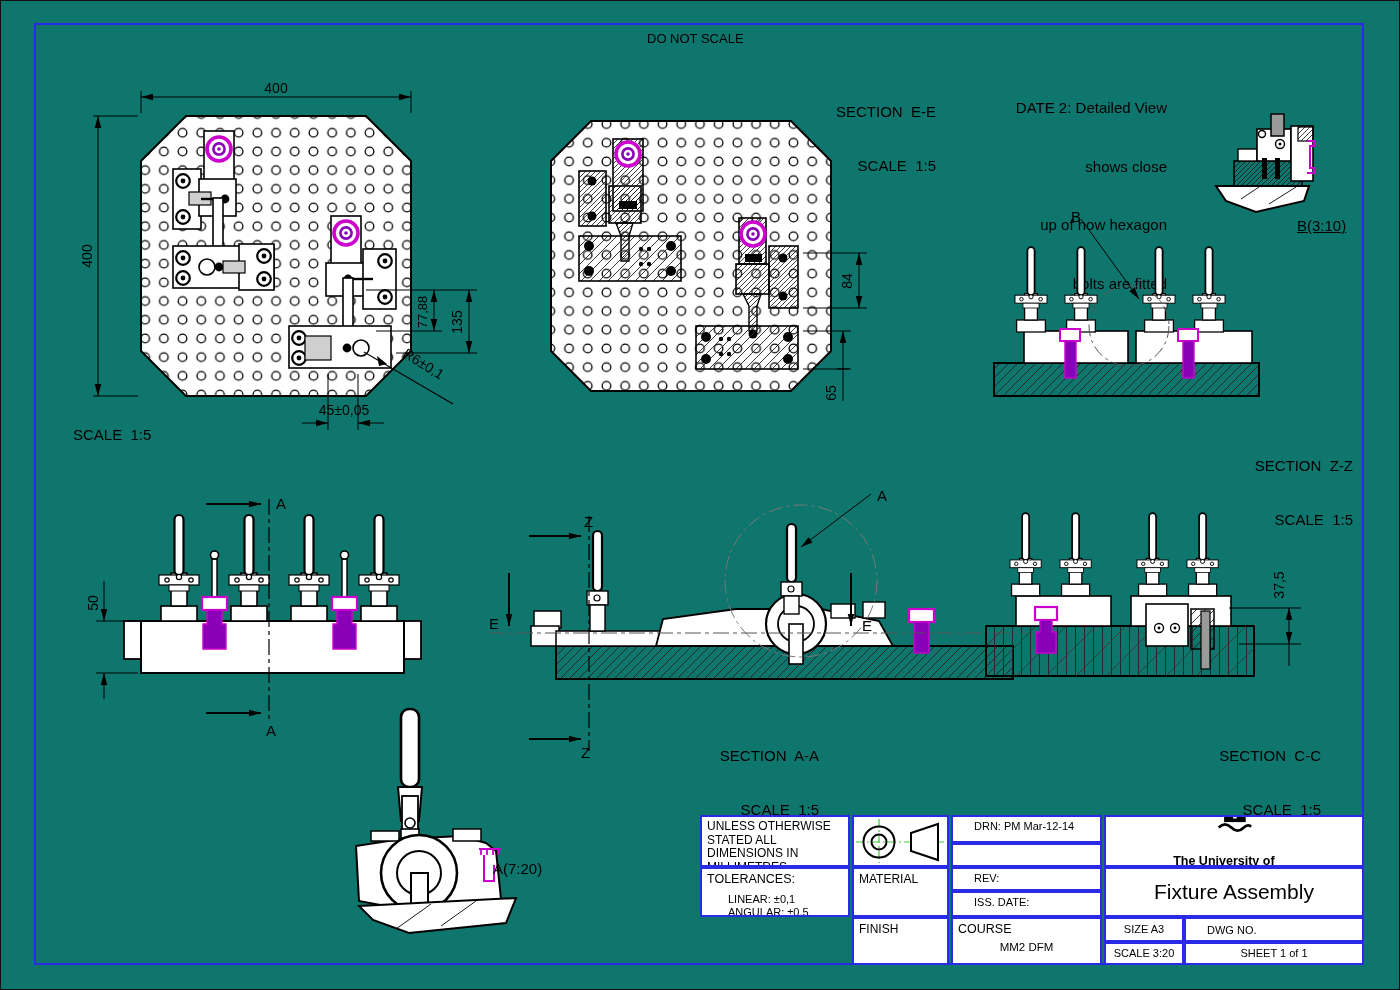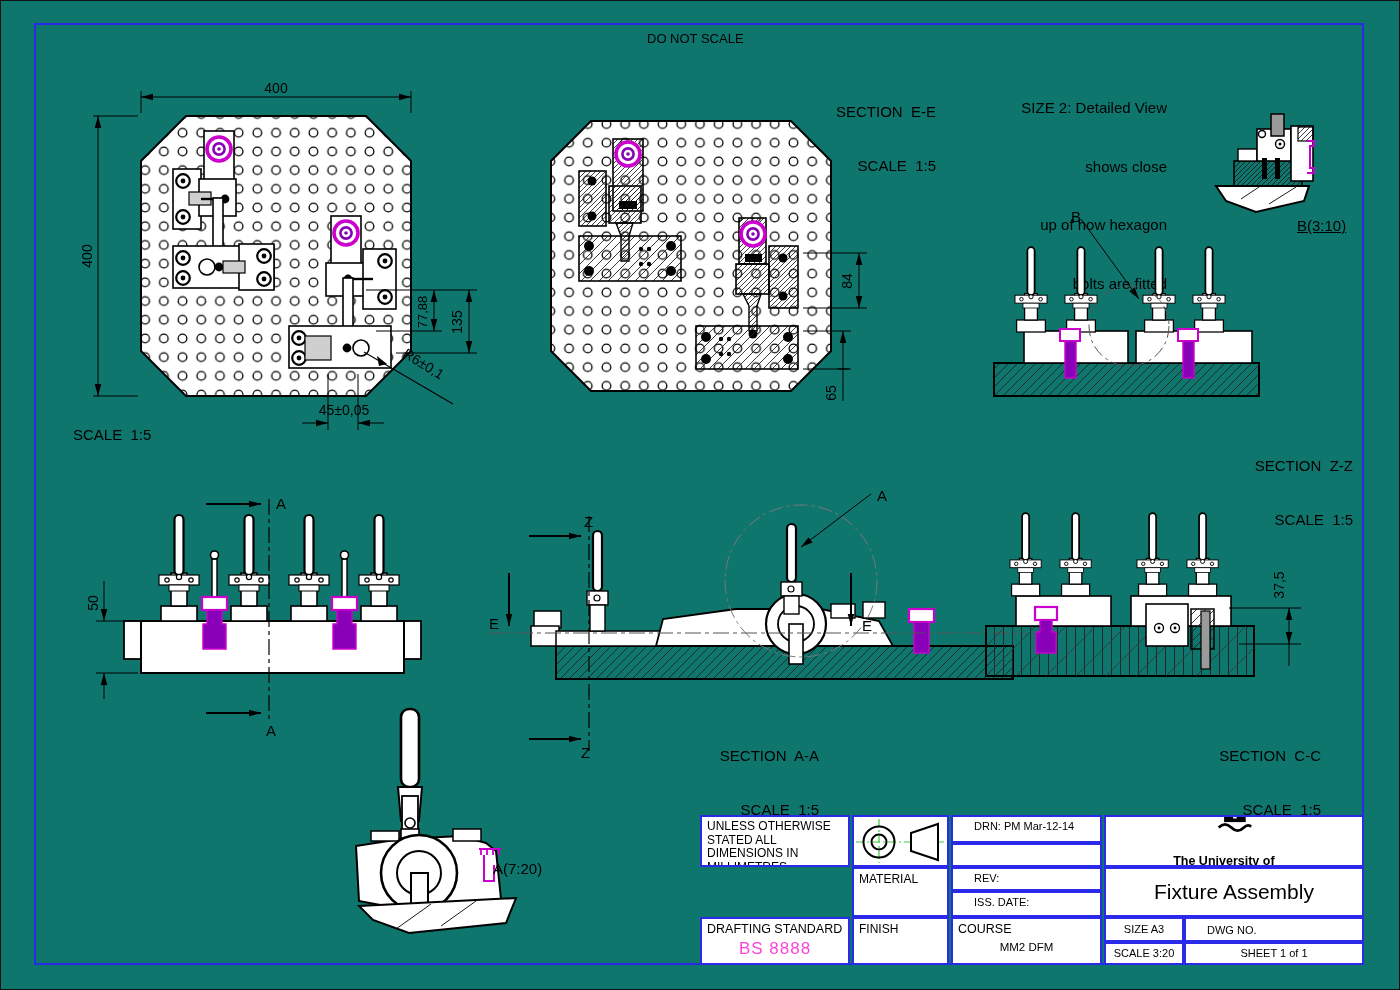--- a/index.html
+++ b/index.html
@@ -206,21 +206,21 @@
       <line x1="262" y1="273" x2="310" y2="273"></line>
       <line x1="302" y1="235" x2="302" y2="305" marker-start="url(#mS)"></line>
       <line x1="302" y1="273" x2="302" y2="273"></line>
       <line x1="296" y1="273" x2="308" y2="273"></line>
     </g>
     <text class="dim14" transform="translate(311,185) rotate(-90)" text-anchor="middle">84</text>
     <text class="dim14" transform="translate(295,297) rotate(-90)" text-anchor="middle">65</text>
   </svg>
 
   <div class="lbl rt" style="left:1000px;top:58px;width:166px;line-height:19.5px;">
-    <div>SIZE 2: Detailed View</div>
+    <div>DATE 2: Detailed View</div>
     <div>shows close</div>
     <div>up of how hexagon</div>
     <div>bolts are fitted</div>
   </div>
 
   <svg width="170" height="135" style="left:1200px;top:100px;" viewBox="0 0 170 135">
     <path d="M15,85 L108,85 L103,100 L55,111 L25,100 Z" fill="#fff" stroke="#000" stroke-width="2"></path>
     <path d="M40,98 L58,86 M68,103 L95,86" stroke="#000" stroke-width="0.9"></path>
     <rect x="33" y="60" width="68" height="25" fill="url(#h45d)" stroke="#000" stroke-width="1.6"></rect>
     <rect x="37" y="48" width="19" height="12" fill="#fff" stroke="#000" stroke-width="1.4"></rect>
@@ -412,28 +412,29 @@
         <line x1="2" y1="25" x2="91" y2="25" style="stroke:var(--green)" stroke-width="1.2" stroke-dasharray="8 3 2 3"></line>
         <line x1="25" y1="2" x2="25" y2="46" style="stroke:var(--green)" stroke-width="1.2" stroke-dasharray="8 3 2 3"></line>
         <circle cx="25" cy="25" r="15.5" fill="none" stroke="#000" stroke-width="2"></circle>
         <circle cx="25" cy="25" r="7.5" fill="none" stroke="#000" stroke-width="2"></circle>
         <path d="M57,16 L84,7 L84,43 L57,34 Z" fill="#fff" stroke="#000" stroke-width="2"></path>
       </svg>
     </div>
     <div class="c small" style="left:251px;top:0;width:151px;height:28px;">DRN: PM Mar-12-14</div>
     <div class="c" style="left:251px;top:28px;width:151px;height:24px;"></div>
 
+    <div class="c" style="left:0;top:52px;width:150px;height:50px;">
+      <div class="h">TOLERANCES:</div>
+      <div class="small" style="margin-top:7px;">LINEAR: ±0,1</div>
+      <div class="small">ANGULAR: ±0,5</div>
+    </div>
     <div class="c" style="left:152px;top:52px;width:97px;height:50px;">MATERIAL</div>
     <div class="c small" style="left:251px;top:52px;width:151px;height:24px;">REV:</div>
     <div class="c small" style="left:251px;top:76px;width:151px;height:26px;">ISS. DATE:</div>
 
-    <div class="c" style="left:0;top:102px;width:150px;height:48px;">
-      <div class="h">DRAFTING STANDARD</div>
-      <div class="bs">BS 8888</div>
-    </div>
     <div class="c" style="left:152px;top:102px;width:97px;height:48px;">FINISH</div>
     <div class="c" style="left:251px;top:102px;width:151px;height:48px;">
       <div class="h">COURSE</div>
       <div class="course-val">MM2 DFM</div>
     </div>
 
     <div class="c logo-wrap" style="left:404px;top:0;width:260px;height:52px;">
       <svg width="36" height="42" style="position:static" viewBox="0 0 40 46">
         <path d="M7,1 L13,1 L13,7 L17,7 L17,0 L25,0 L25,7 L29,7 L29,1 L35,1 L35,12 L7,12 Z" fill="#000"></path>
         <path d="M9,12 L33,12 L33,32 L9,32 Z" fill="#000"></path>

